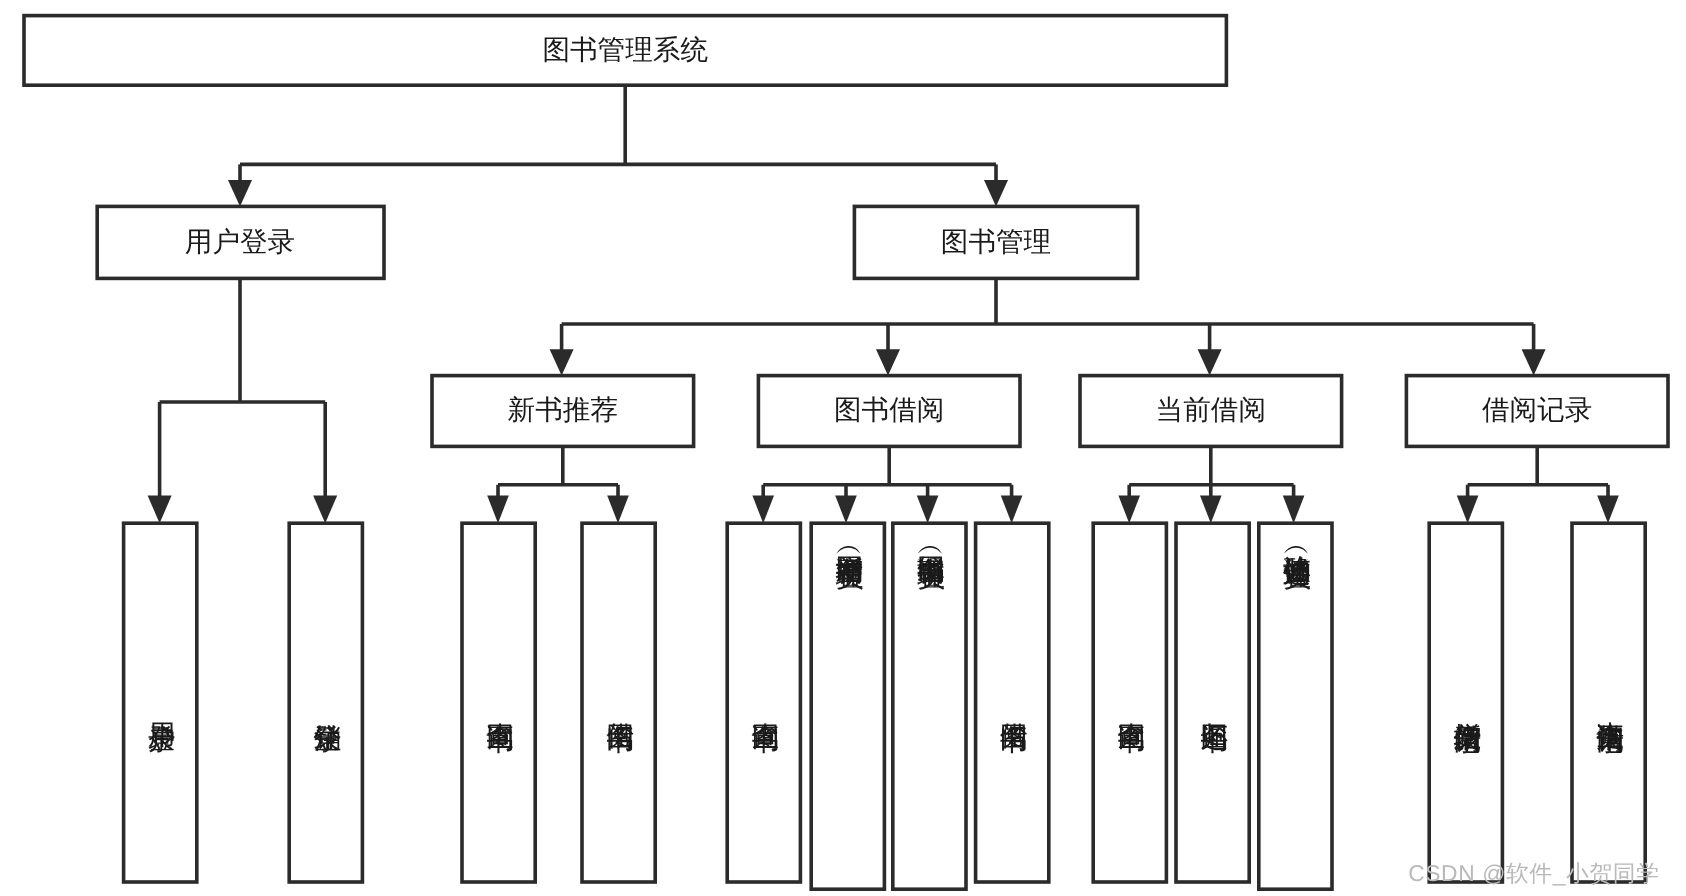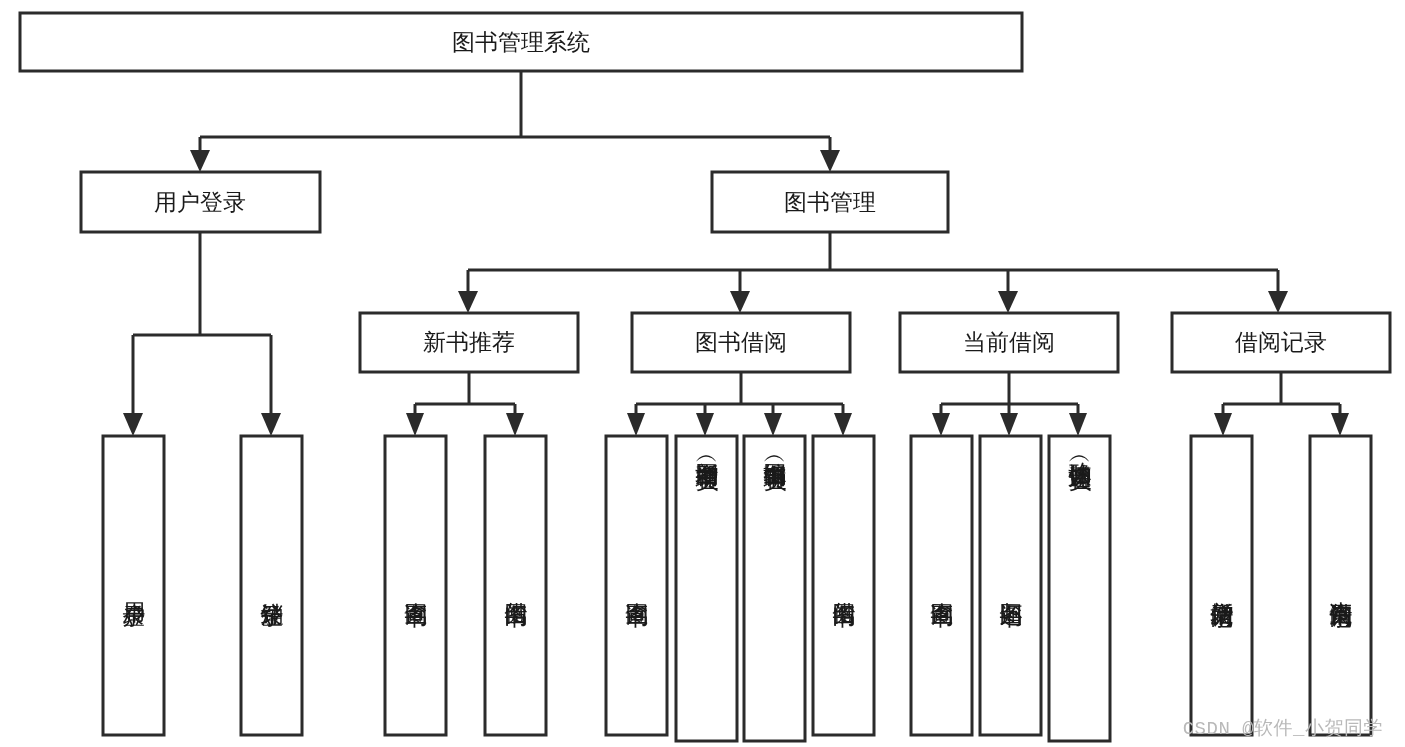--- a/index.html
+++ b/index.html
@@ -64,21 +64,21 @@
     font-size: 23px;
     line-height: 1.12;
     color: #1a1a1a;
     letter-spacing: 1px;
     white-space: nowrap;
   }
   .watermark {
     position: absolute;
     right: 14px;
     bottom: 6px;
-    font-family: Liberation Mono, monospace;
+    font-family: Liberation Sans, sans-serif;
     font-size: 19px;
     color: #b9b9b9;
     letter-spacing: 0.5px;
     white-space: nowrap;
     pointer-events: none;
   }
 </style>
 </head>
 <body>
 

